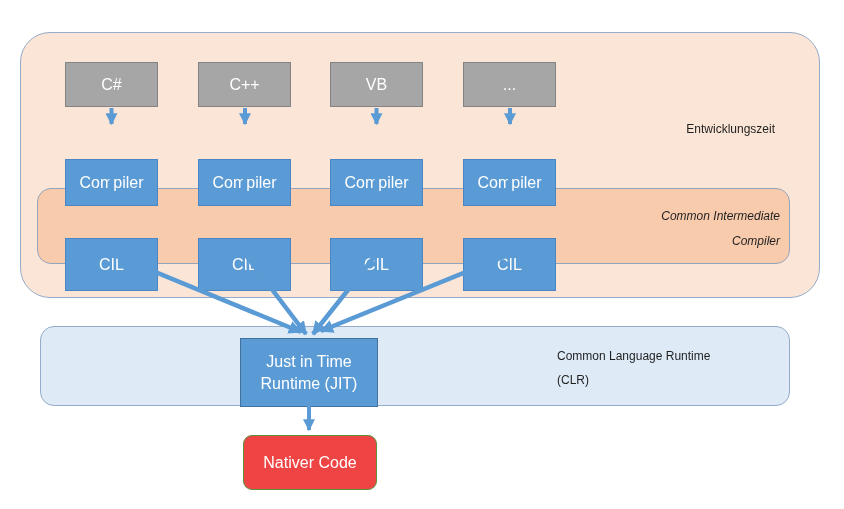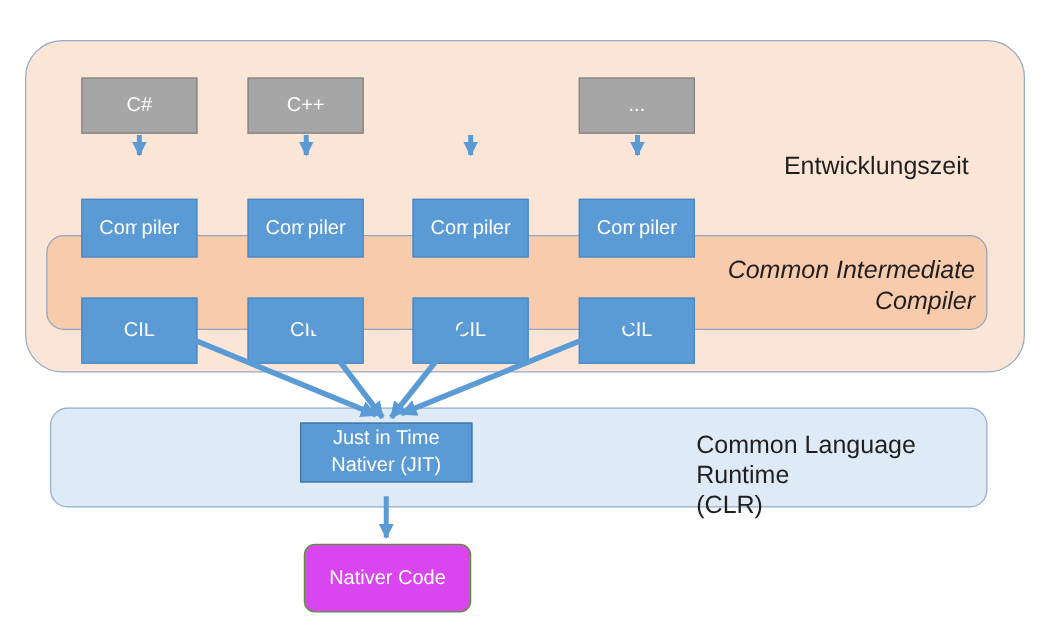--- a/index.html
+++ b/index.html
@@ -17,27 +17,27 @@
   
   .box{position:absolute;box-sizing:border-box;display:flex;align-items:center;
        justify-content:center;color:#ffffff;font-size:16px;text-align:center;}
   .box.gray{background:#A6A6A6;border:1px solid #838383;}
   .box.blue{background:#5B9BD5;border:1px solid #4A86C4;margin-top:33px;}
   .w{width:93px;}
   .c1{left:65px}.c2{left:198px}.c3{left:330px}.c4{left:463px}
   .row-lang{top:62px;height:45px;}
   .row-comp{top:126px;height:47px;}
   .row-cil{top:205px;height:53px;}
-  .box.jit{left:240px;top:338px;width:138px;height:48px;flex-direction:column;
+  .box.jit{left:240px;top:338px;width:138px;height:69px;flex-direction:column;
            line-height:22px;border:1.5px solid #41719C;background:#5B9BD5;}
   .box.green{left:243px;top:435px;width:134px;height:55px;border-radius:9px;
-           background:#d946ef;border:1.5px solid #5A9139;}
+           background:#ef4444;border:1.5px solid #5A9139;}
 
   
-  .label{position:absolute;color:#1f1f1f;font-size:20px;}
+  .label{position:absolute;color:#1f1f1f;font-size:12px;}
   .dev-label{left:560px;top:122px;width:215px;text-align:right;}
   .cil-label{left:560px;top:204px;width:220px;text-align:right;line-height:25px;font-style:italic;}
   .clr-label{left:557px;top:344px;width:220px;text-align:left;line-height:24px;}
 
   
   svg.arrows{position:absolute;left:0;top:0;pointer-events:none;}
 </style>
 </head>
 <body>
 
@@ -52,30 +52,31 @@
   <div class="label clr-label"><span>Common Language Runtime</span><br><span>(CLR)</span></div>
 
   <div class="box gray w c1 row-lang">C#</div>
   <div class="box blue w c1 row-comp">Compiler</div>
   <div class="box blue w c1 row-cil">CIL</div>
 
   <div class="box gray w c2 row-lang">C++</div>
   <div class="box blue w c2 row-comp">Compiler</div>
   <div class="box blue w c2 row-cil">CIL</div>
 
+  <div class="box gray w c3 row-lang">VB</div>
   <div class="box blue w c3 row-comp">Compiler</div>
   <div class="box blue w c3 row-cil">CIL</div>
 
   <div class="box gray w c4 row-lang">...</div>
   <div class="box blue w c4 row-comp">Compiler</div>
   <div class="box blue w c4 row-cil">CIL</div>
 
   <div class="box jit">
       <span>Just in Time</span>
-      <span>Nativer (JIT)</span>
+      <span>Runtime (JIT)</span>
     </div>
 
   <div class="box green">Nativer Code</div>
 
   <svg class="arrows" width="844" height="509" viewBox="0 0 844 509">
     <defs>
       <marker id="ah" viewBox="0 0 10 10" refX="9" refY="5" markerWidth="3" markerHeight="3" orient="auto-start-reverse">
         <path d="M0,0 L10,5 L0,10 z" fill="#5B9BD5"></path>
       </marker>
     </defs>

